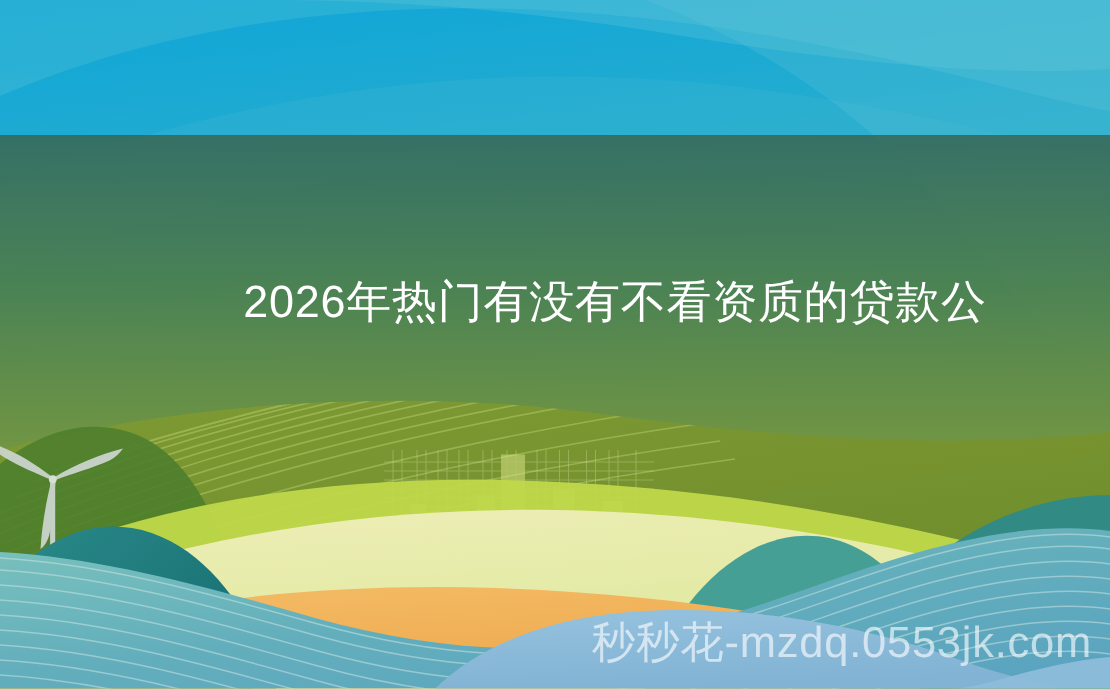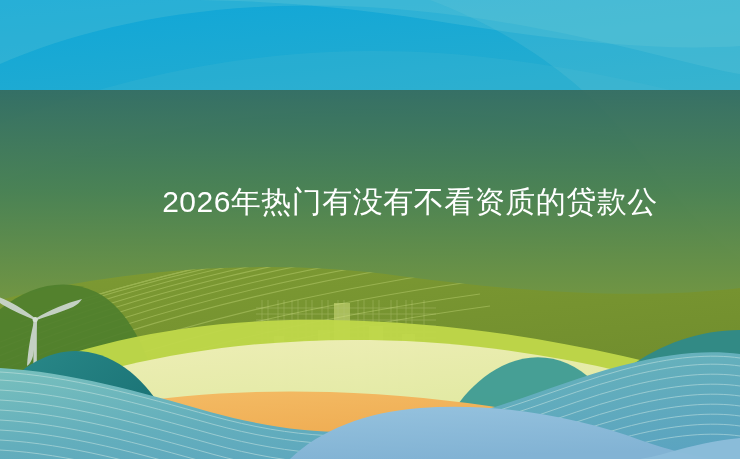--- a/index.html
+++ b/index.html
@@ -204,14 +204,15 @@
       <path fill="url(#blueHillGrad)" d="M290,459 C320,430 366,412 420,408 C500,402 580,418 640,440 C668,450 694,456 712,459 Z"></path>
       <path fill="#8cbcda" opacity="0.96" d="M740,459 L740,438 C716,440 692,446 670,452 C656,456 646,458 640,459 Z"></path>
 
     </g>
   </svg>
 
   <div class="title-block">
     <span class="title-line">2026年热门有没有不看资质的贷款公</span>
   </div>
 
+  <div class="watermark">秒秒花-mzdq.0553jk.com</div>
 
 </div>
 
 </body></html>

